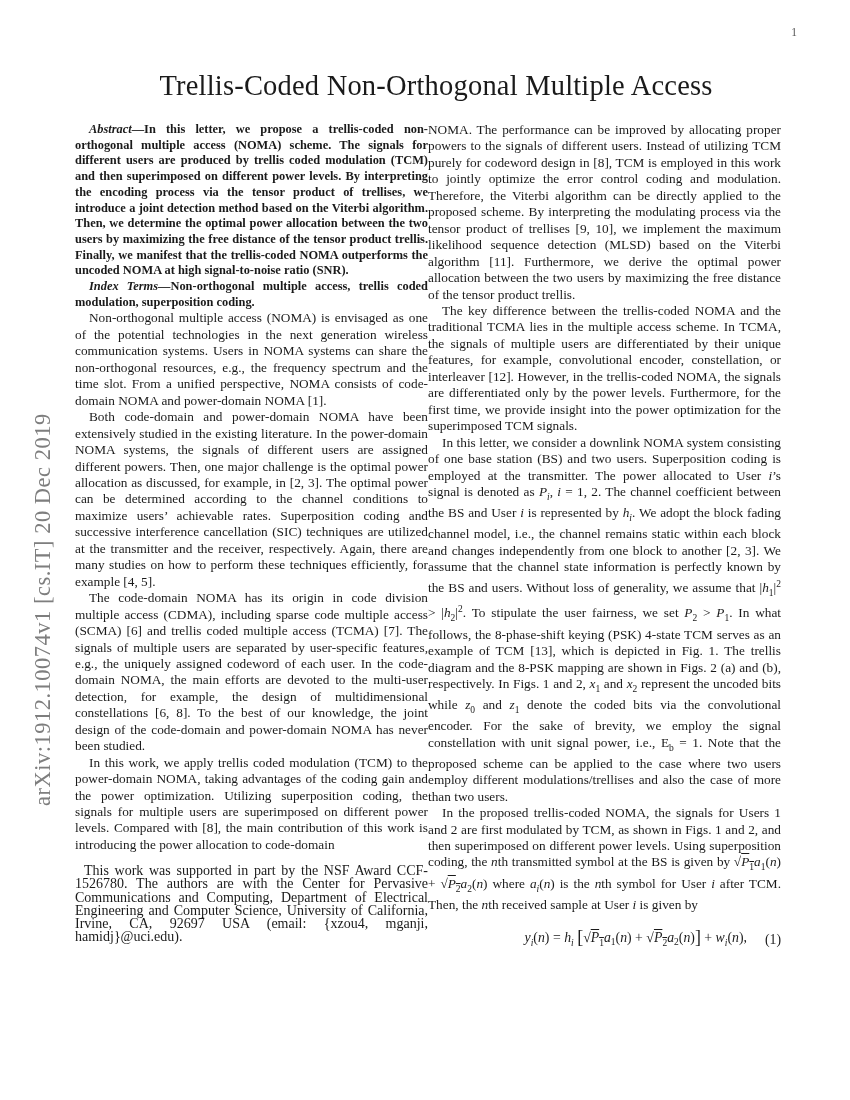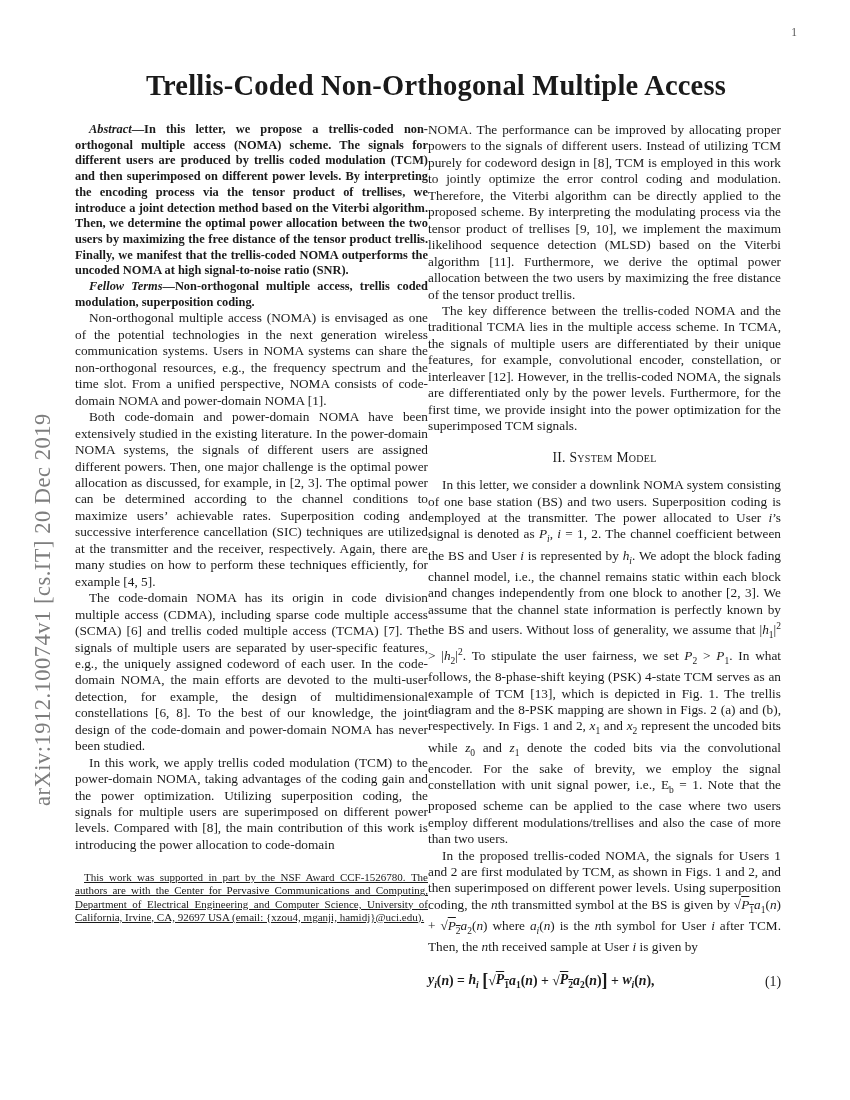--- a/index.html
+++ b/index.html
@@ -23,21 +23,21 @@
     font-size: 22.5px;
     color: #7e7e7e;
     letter-spacing: 0.5px;
   }
   .main {
     position: absolute; left: 75px; top: 70px; width: 722px;
   }
   .title {
     text-align: center;
     font-size: 28.5px;
-    font-weight: bold;
+    font-weight: normal;
     margin: 0 0 20px 0;
     letter-spacing: 0.2px;
   }
   .authors {
     text-align: center;
     font-size: 13.5px;
     margin: 0 0 44px 0;
   }
   .columns {
     display: flex;
@@ -64,34 +64,33 @@
   .section-heading {
     text-align: center;
     text-indent: 0 !important;
     font-variant: small-caps;
     font-size: 13.6px;
     margin: 15px 0 11px 0 !important;
     font-weight: normal;
     letter-spacing: 0.3px;
   }
   .footnote {
-    font-size: 11px;
+    font-size: 14px;
     line-height: 13.1px;
-    margin-top: 18px;
+    margin-top: 11px;
     text-align: justify;
-    text-decoration: underline;
   }
   .footnote p { text-indent: 9px; }
   .equation {
     display: flex;
     align-items: center;
     margin-top: 16px;
     font-size: 13.8px;
   }
-  .eq-body { flex: 1; text-align: left; font-weight: bold; }
+  .eq-body { flex: 1; text-align: right; }
   .eq-num { width: 34px; text-align: right; }
   .rad { text-decoration: overline; }
   .brk { font-size: 18px; vertical-align: -1.5px; }
   sub, sup { font-size: 9.5px; }
 </style>
 </head>
 <body>
 
 <div class="page-num">1</div>
 
@@ -99,34 +98,33 @@
 
 <div class="main">
 
   <h1 class="title">Trellis-Coded Non-Orthogonal Multiple Access</h1>
 
 
   <div class="columns">
 
     <div class="col">
       <p class="abstract"><i>Abstract</i>—In this letter, we propose a trellis-coded non-orthogonal multiple access (NOMA) scheme. The signals for different users are produced by trellis coded modulation (TCM) and then superimposed on different power levels. By interpreting the encoding process via the tensor product of trellises, we introduce a joint detection method based on the Viterbi algorithm. Then, we determine the optimal power allocation between the two users by maximizing the free distance of the tensor product trellis. Finally, we manifest that the trellis-coded NOMA outperforms the uncoded NOMA at high signal-to-noise ratio (SNR).</p>
-      <p class="index-terms"><i>Fellow Terms</i>—Non-orthogonal multiple access, trellis coded modulation, superposition coding.</p>
+      <p class="index-terms"><i>Index Terms</i>—Non-orthogonal multiple access, trellis coded modulation, superposition coding.</p>
       <p>Non-orthogonal multiple access (NOMA) is envisaged as one of the potential technologies in the next generation wireless communication systems. Users in NOMA systems can share the non-orthogonal resources, e.g., the frequency spectrum and the time slot. From a unified perspective, NOMA consists of code-domain NOMA and power-domain NOMA [1].</p>
       <p>Both code-domain and power-domain NOMA have been extensively studied in the existing literature. In the power-domain NOMA systems, the signals of different users are assigned different powers. Then, one major challenge is the optimal power allocation as discussed, for example, in [2, 3]. The optimal power can be determined according to the channel conditions to maximize users’ achievable rates. Superposition coding and successive interference cancellation (SIC) techniques are utilized at the transmitter and the receiver, respectively. Again, there are many studies on how to perform these techniques efficiently, for example [4, 5].</p>
       <p>The code-domain NOMA has its origin in code division multiple access (CDMA), including sparse code multiple access (SCMA) [6] and trellis coded multiple access (TCMA) [7]. The signals of multiple users are separated by user-specific features, e.g., the uniquely assigned codeword of each user. In the code-domain NOMA, the main efforts are devoted to the multi-user detection, for example, the design of multidimensional constellations [6, 8]. To the best of our knowledge, the joint design of the code-domain and power-domain NOMA has never been studied.</p>
       <p>In this work, we apply trellis coded modulation (TCM) to the power-domain NOMA, taking advantages of the coding gain and the power optimization. Utilizing superposition coding, the signals for multiple users are superimposed on different power levels. Compared with [8], the main contribution of this work is introducing the power allocation to code-domain</p>
       <div class="footnote">
         <p>This work was supported in part by the NSF Award CCF-1526780. The authors are with the Center for Pervasive Communications and Computing, Department of Electrical Engineering and Computer Science, University of California, Irvine, CA, 92697 USA (email: {xzou4, mganji, hamidj}@uci.edu).</p>
       </div>
     </div>
 
     <div class="col">
       <p style="text-indent:0">NOMA. The performance can be improved by allocating proper powers to the signals of different users. Instead of utilizing TCM purely for codeword design in [8], TCM is employed in this work to jointly optimize the error control coding and modulation. Therefore, the Viterbi algorithm can be directly applied to the proposed scheme. By interpreting the modulating process via the tensor product of trellises [9, 10], we implement the maximum likelihood sequence detection (MLSD) based on the Viterbi algorithm [11]. Furthermore, we derive the optimal power allocation between the two users by maximizing the free distance of the tensor product trellis.</p>
       <p>The key difference between the trellis-coded NOMA and the traditional TCMA lies in the multiple access scheme. In TCMA, the signals of multiple users are differentiated by their unique features, for example, convolutional encoder, constellation, or interleaver [12]. However, in the trellis-coded NOMA, the signals are differentiated only by the power levels. Furthermore, for the first time, we provide insight into the power optimization for the superimposed TCM signals.</p>
-      <p class="section-heading">II. System Model</p>
       <p>In this letter, we consider a downlink NOMA system consisting of one base station (BS) and two users. Superposition coding is employed at the transmitter. The power allocated to User <i>i</i>’s signal is denoted as <i>P<sub>i</sub></i>, <i>i</i> = 1, 2. The channel coefficient between the BS and User <i>i</i> is represented by <i>h<sub>i</sub></i>. We adopt the block fading channel model, i.e., the channel remains static within each block and changes independently from one block to another [2, 3]. We assume that the channel state information is perfectly known by the BS and users. Without loss of generality, we assume that |<i>h</i><sub>1</sub>|<sup>2</sup> &gt; |<i>h</i><sub>2</sub>|<sup>2</sup>. To stipulate the user fairness, we set <i>P</i><sub>2</sub> &gt; <i>P</i><sub>1</sub>. In what follows, the 8-phase-shift keying (PSK) 4-state TCM serves as an example of TCM [13], which is depicted in Fig. 1. The trellis diagram and the 8-PSK mapping are shown in Figs. 2 (a) and (b), respectively. In Figs. 1 and 2, <i>x</i><sub>1</sub> and <i>x</i><sub>2</sub> represent the uncoded bits while <i>z</i><sub>0</sub> and <i>z</i><sub>1</sub> denote the coded bits via the convolutional encoder. For the sake of brevity, we employ the signal constellation with unit signal power, i.e., E<sub>b</sub> = 1. Note that the proposed scheme can be applied to the case where two users employ different modulations/trellises and also the case of more than two users.</p>
       <p>In the proposed trellis-coded NOMA, the signals for Users 1 and 2 are first modulated by TCM, as shown in Figs. 1 and 2, and then superimposed on different power levels. Using superposition coding, the <i>n</i>th transmitted symbol at the BS is given by √<span class="rad"><i>P</i><sub>1</sub></span><i>a</i><sub>1</sub>(<i>n</i>) + √<span class="rad"><i>P</i><sub>2</sub></span><i>a</i><sub>2</sub>(<i>n</i>) where <i>a<sub>i</sub></i>(<i>n</i>) is the <i>n</i>th symbol for User <i>i</i> after TCM. Then, the <i>n</i>th received sample at User <i>i</i> is given by</p>
       <div class="equation">
         <span class="eq-body"><i>y<sub>i</sub></i>(<i>n</i>) = <i>h<sub>i</sub></i> <span class="brk">[</span>√<span class="rad"><i>P</i><sub>1</sub></span><i>a</i><sub>1</sub>(<i>n</i>) + √<span class="rad"><i>P</i><sub>2</sub></span><i>a</i><sub>2</sub>(<i>n</i>)<span class="brk">]</span> + <i>w<sub>i</sub></i>(<i>n</i>),</span>
         <span class="eq-num">(1)</span>
       </div>
     </div>
 
   </div>
 </div>

